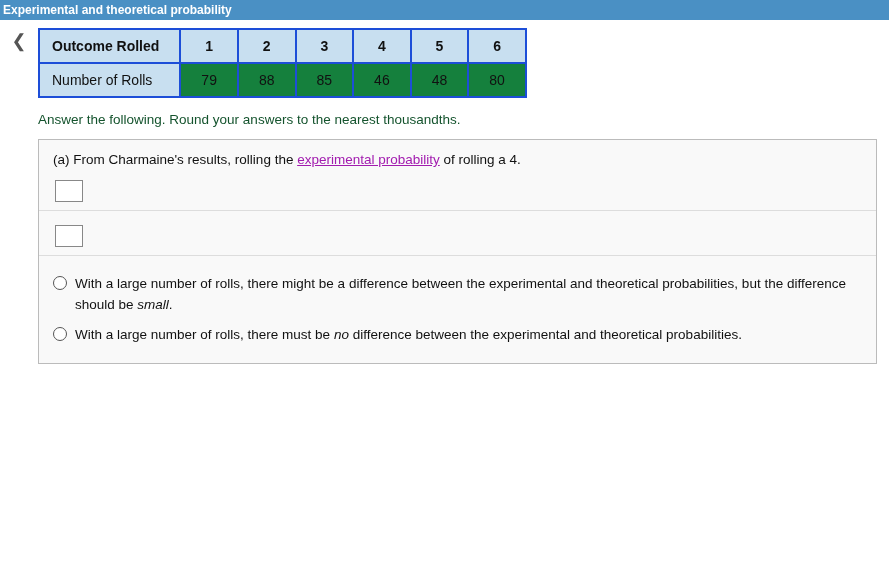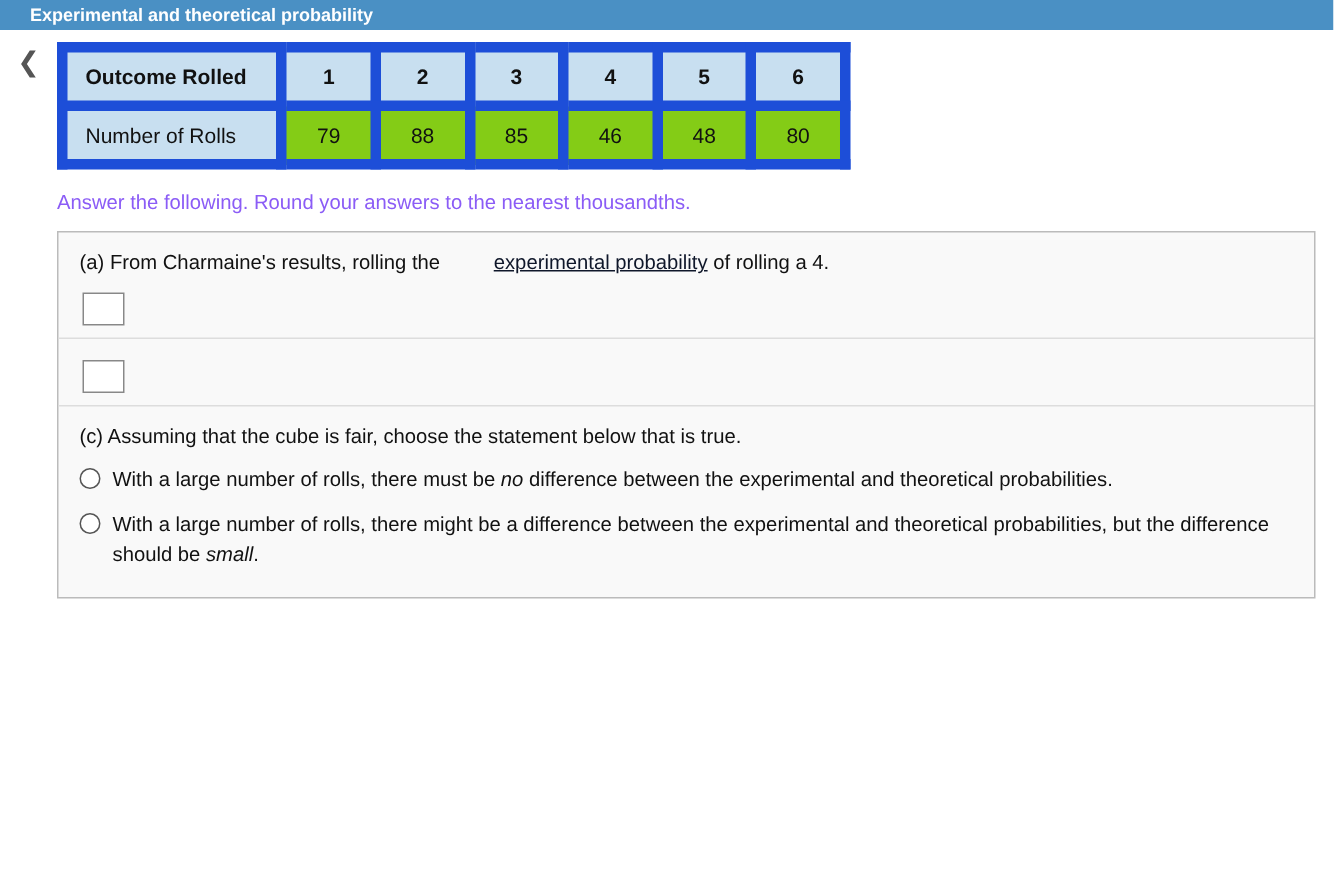--- a/index.html
+++ b/index.html
@@ -10,21 +10,21 @@
       color: #111;
       width: 889px;
       min-height: 579px;
       overflow: hidden;
     }
     .top-bar {
       background: #4a90c4;
       color: #fff;
       font-size: 12px;
       font-weight: bold;
-      padding: 3px 20px;
+      padding: 3px 3px;
       display: flex;
       align-items: flex-start;
     }
     .main-container {
       display: flex;
       flex-direction: row;
       padding: 0;
     }
     .left-col {
       width: 38px;
@@ -42,43 +42,43 @@
       flex: 1;
       padding: 8px 12px 12px 0;
     }
     
     .data-table {
       border-collapse: collapse;
       margin-bottom: 14px;
       border: 1px solid #aaa;
     }
     .data-table th, .data-table td {
-      border: 7px solid #1d4ed8;
+      border: 2px solid #1d4ed8;
       padding: 8px 20px;
       text-align: center;
       font-size: 14px;
     }
     .data-table th {
       background: #c8dff0;
       font-weight: bold;
       font-size: 14px;
     }
     .data-table td {
-      background: #84cc16;
+      background: #15803d;
     }
     .row-header {
       background: #c8dff0 !important;
       font-weight: normal;
       text-align: left !important;
       padding-left: 12px !important;
     }
     .instruction-text {
       font-size: 13.5px;
       margin-bottom: 12px;
-      color: #8b5cf6;
+      color: #14532d;
     }
     
     .questions-box {
       border: 1px solid #bbb;
       padding: 0;
       background: #f9f9f9;
     }
     .question-block {
       padding: 10px 14px 8px 14px;
       border-bottom: 1px solid #ddd;
@@ -86,22 +86,21 @@
     .question-block:last-child {
       border-bottom: none;
     }
     .question-text {
       font-size: 13.5px;
       margin-bottom: 6px;
       line-height: 1.5;
     }
     .underline-link {
       text-decoration: underline;
-      color: #0f172a;
-      margin-left: 32px;
+      color: #a21caf;
     }
     .answer-box {
       width: 28px;
       height: 22px;
       border: 1px solid #888;
       background: #fff;
       display: inline-block;
       margin-top: 4px;
       margin-left: 2px;
       vertical-align: middle;
@@ -183,34 +182,31 @@
           <span>(a) From Charmaine's results, rolling the </span><span class="underline-link">experimental probability</span><span> of rolling a 4.</span>
         </div>
         <input type="text" class="answer-box" style="width: 28px; height: 22px; border: 1px solid rgb(136, 136, 136); font-size: 13px;">
       </div>
 
       <div class="question-block">
         <input type="text" class="answer-box" style="width: 28px; height: 22px; border: 1px solid rgb(136, 136, 136); font-size: 13px;">
       </div>
 
       <div class="question-block">
-        <div class="question-text">
-          (c) Assuming that the cube is fair, choose the statement below that is true.
-        </div>
         <div class="radio-group">
+          <div class="radio-item">
+            <span class="radio-circle"></span>
+            <span class="radio-text">
+              With a large number of rolls, there might be a difference between the experimental and theoretical probabilities, but the difference should be <em>small</em>.
+            </span>
+          </div>
           <div class="radio-item">
             <span class="radio-circle"></span>
             <span class="radio-text">
               With a large number of rolls, there must be <em>no</em> difference between the experimental and theoretical probabilities.
             </span>
           </div>
-          <div class="radio-item">
-            <span class="radio-circle"></span>
-            <span class="radio-text">
-              With a large number of rolls, there might be a difference between the experimental and theoretical probabilities, but the difference should be <em>small</em>.
-            </span>
-          </div>
         </div>
       </div>
 
     </div>
   </div>
 </div>
 
 </body></html>

